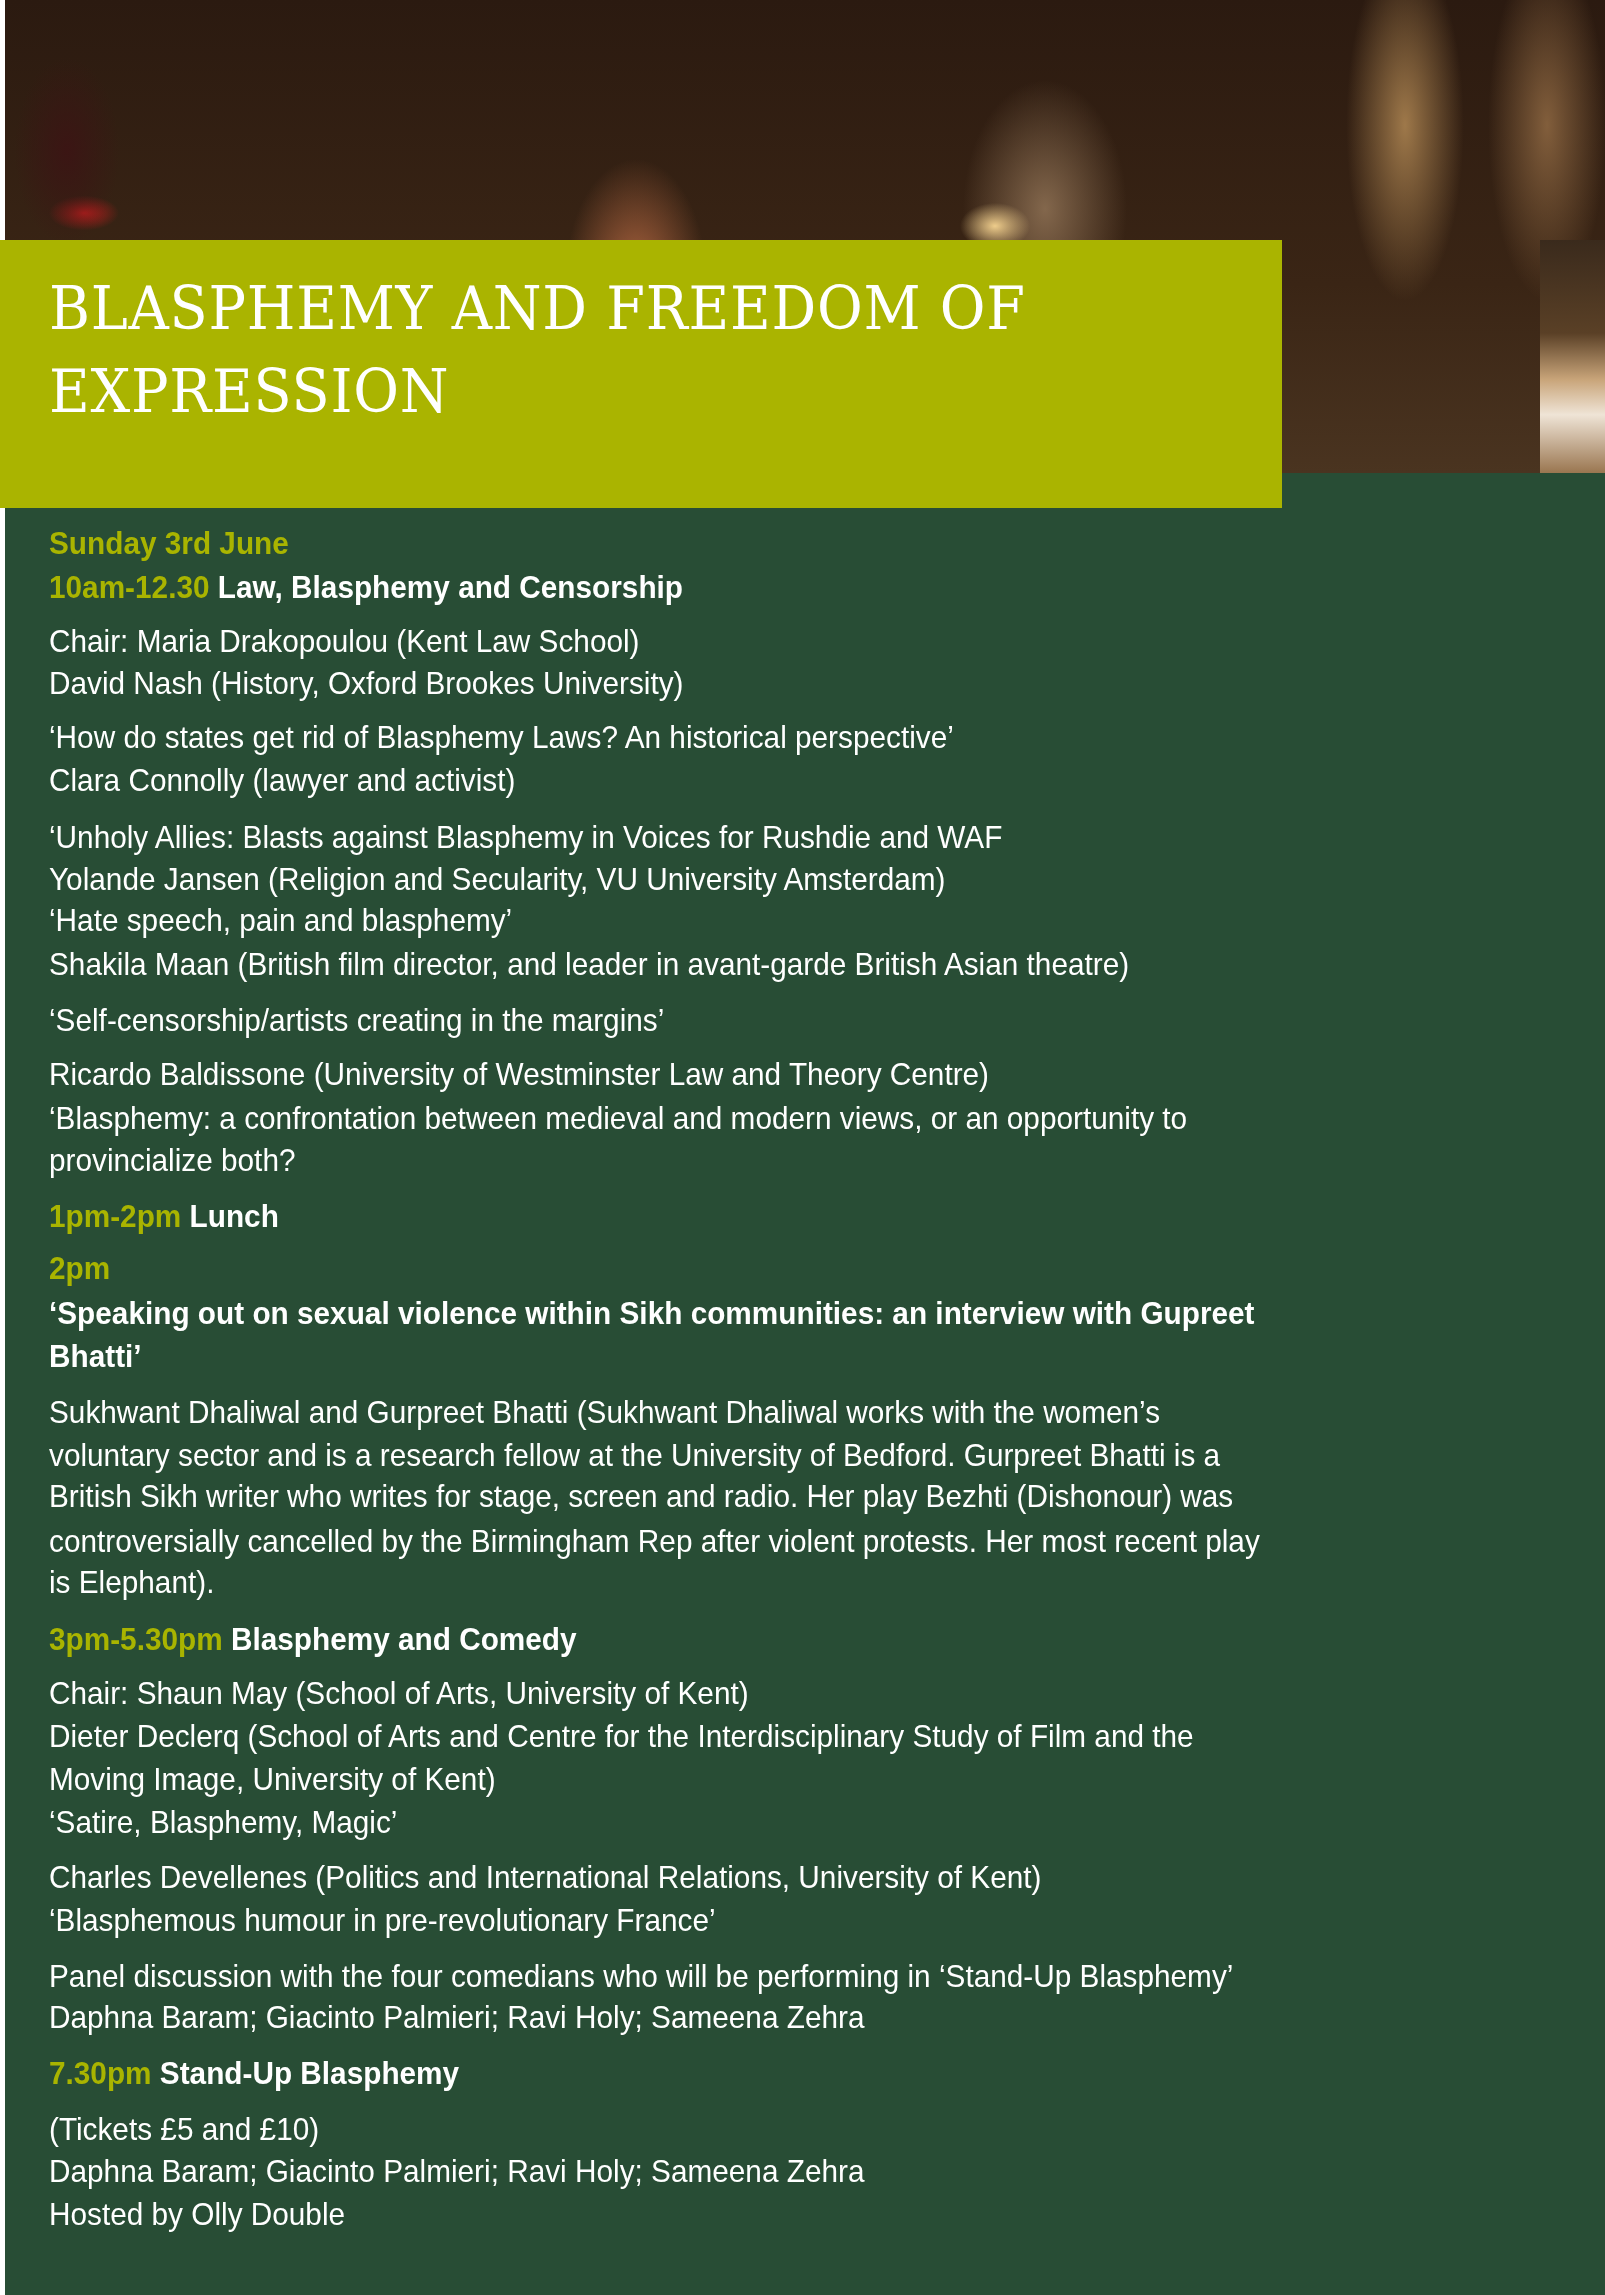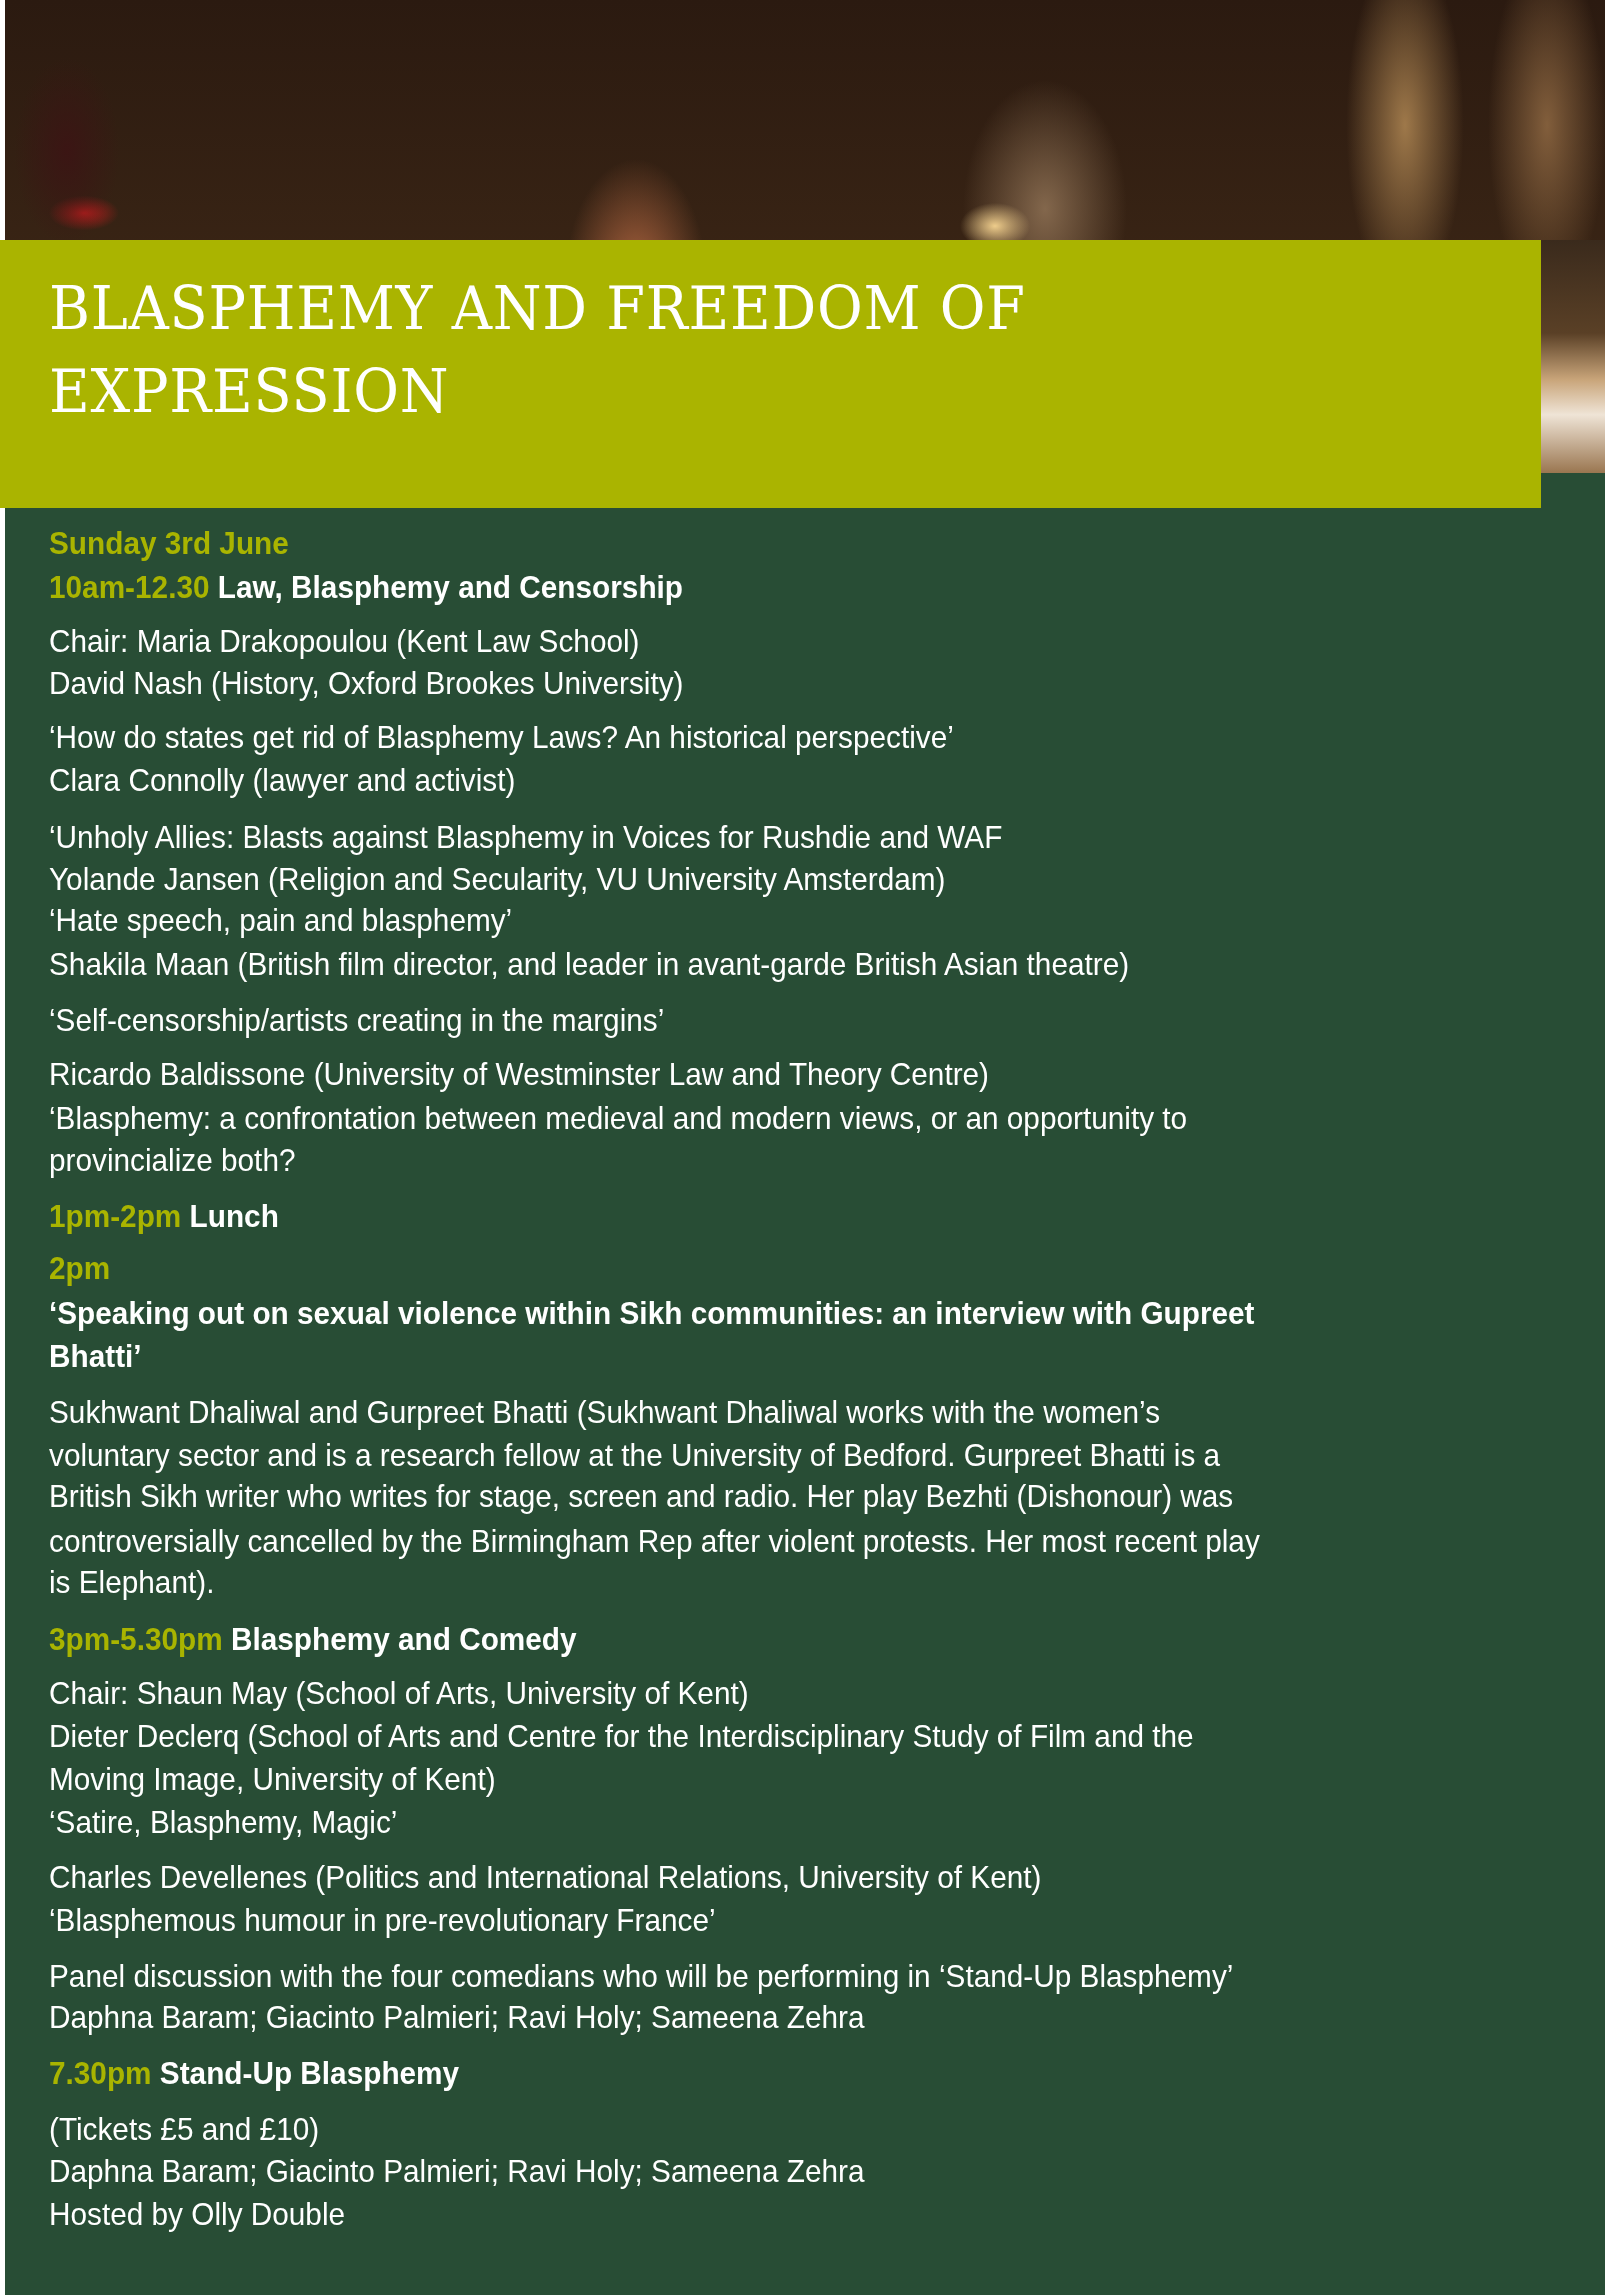--- a/index.html
+++ b/index.html
@@ -12,21 +12,21 @@
       radial-gradient(ellipse 84px 251px at 1547px 125px, rgba(150,110,70,0.8), rgba(80,50,20,0) 70%),
       radial-gradient(ellipse 117px 184px at 1045px 209px, rgba(150,120,90,0.8), rgba(70,50,30,0) 70%),
       radial-gradient(ellipse 75px 134px at 67px 151px, rgba(60,20,20,0.9), rgba(40,10,10,0) 70%),
       radial-gradient(ellipse 50px 25px at 84px 213px, rgba(200,30,30,0.9), rgba(150,20,20,0) 70%),
       linear-gradient(180deg, #2b1a10 0%, #3a2515 60%, #4a3420 100%);
   }
   .photo-strip { position:absolute; left:0; top:0; width:5px; height:2295px; background:#ffffff; }
   .panel { position:absolute; left:5px; top:473px; width:1601px; height:1822px; background:#284d35; }
   .photo-right { position:absolute; left:1540px; top:240px; width:65px; height:233px;
     background: linear-gradient(180deg,#3a2a1c 0%, #5a4026 40%, #c9a57a 60%, #efe4d6 75%, #9a7650 100%); }
-  .banner { position:absolute; left:0; top:240px; width:1541px; height:268px; background:#aab400; }
+  .banner { position:absolute; left:0; top:240px; width:1282px; height:268px; background:#aab400; }
   .title { position:absolute; left:49px; margin:0; color:#ffffff; font-family:"DejaVu Serif", "Liberation Serif", serif; font-weight:normal; font-size:60px; letter-spacing:0.8px; line-height:1; white-space:nowrap; transform-origin:left top; transform:scaleX(0.93); }
   .line { position:absolute; left:49px; color:#ffffff; font-size:32px; line-height:37px; white-space:nowrap; transform-origin:left top; transform:scaleX(0.93); }
   .bold { font-weight:bold; }
   .accent { color:#a9b400; font-weight:bold; }
 </style>
 </head>
 <body>
 
 <div class="photo"></div>
 <div class="photo-right"></div>

